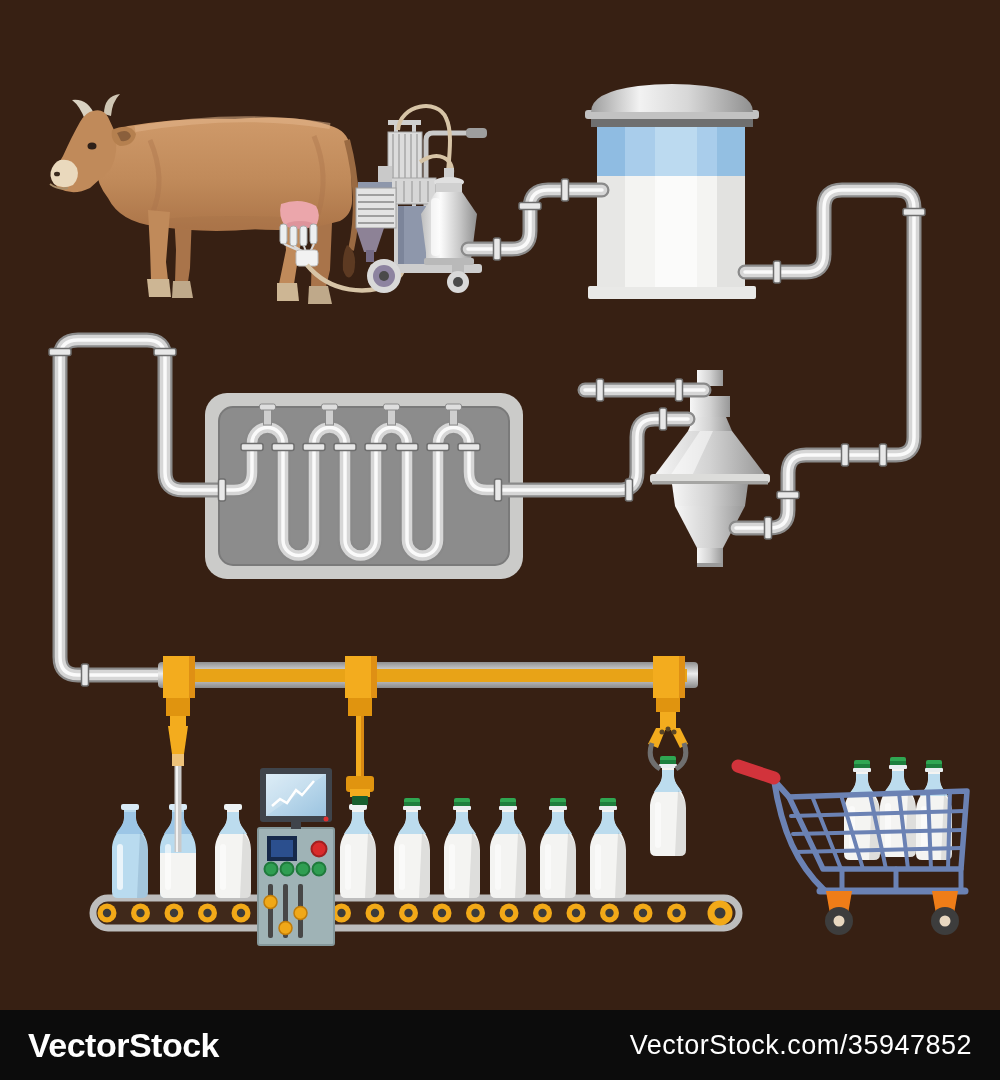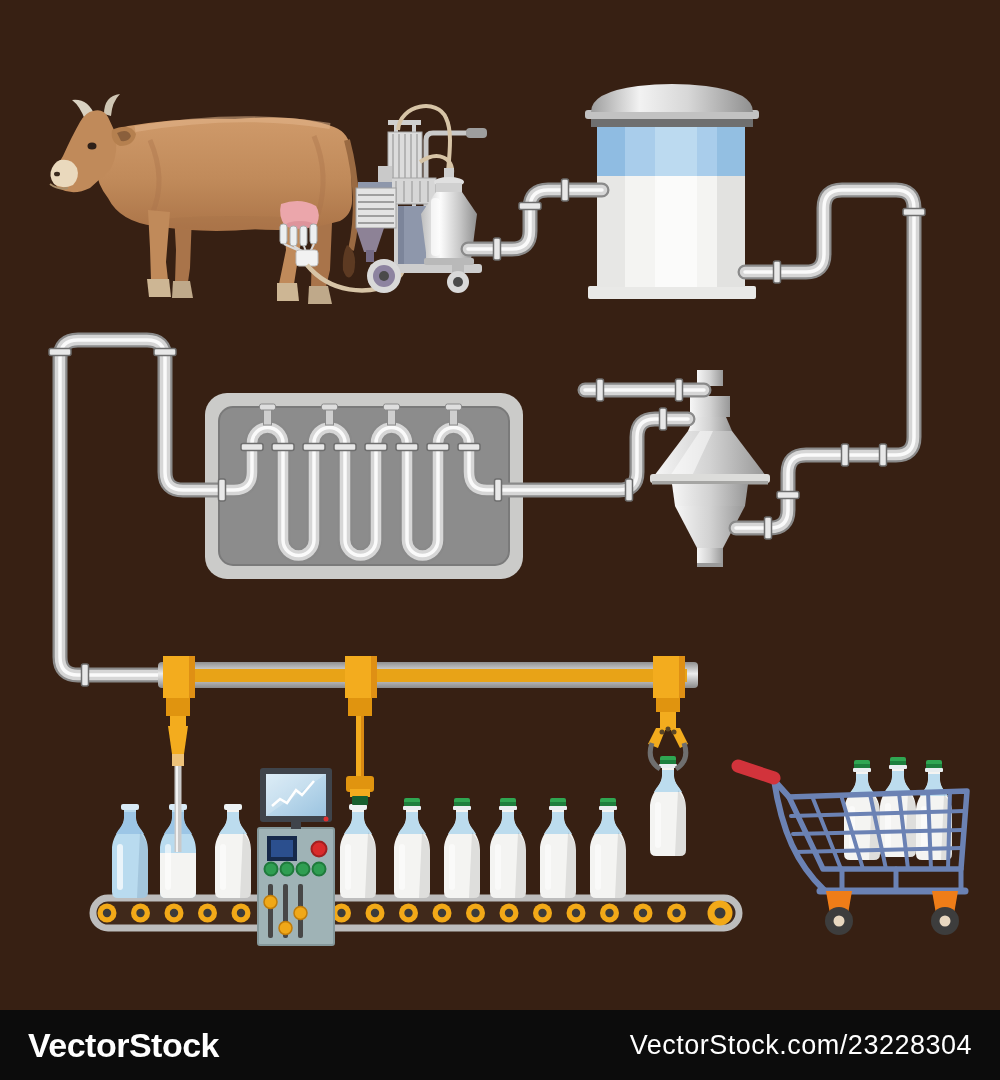--- a/index.html
+++ b/index.html
@@ -436,15 +436,15 @@
     <g>
       <polygon points="932,891 958,891 954,914 936,914" class="c-worange"></polygon>
       <circle cx="945" cy="921" r="14" fill="#3d3d3d"></circle>
           <circle cx="945" cy="921" r="5.5" fill="#e8d7c0"></circle>
     </g>
   </g>
 </svg>
 
 <div class="footer">
   <span class="brand">VectorStock</span>
-  <span class="credit">VectorStock.com/23228304</span>
+  <span class="credit">VectorStock.com/35947852</span>
 </div>
 </div>
 
 </body></html>

